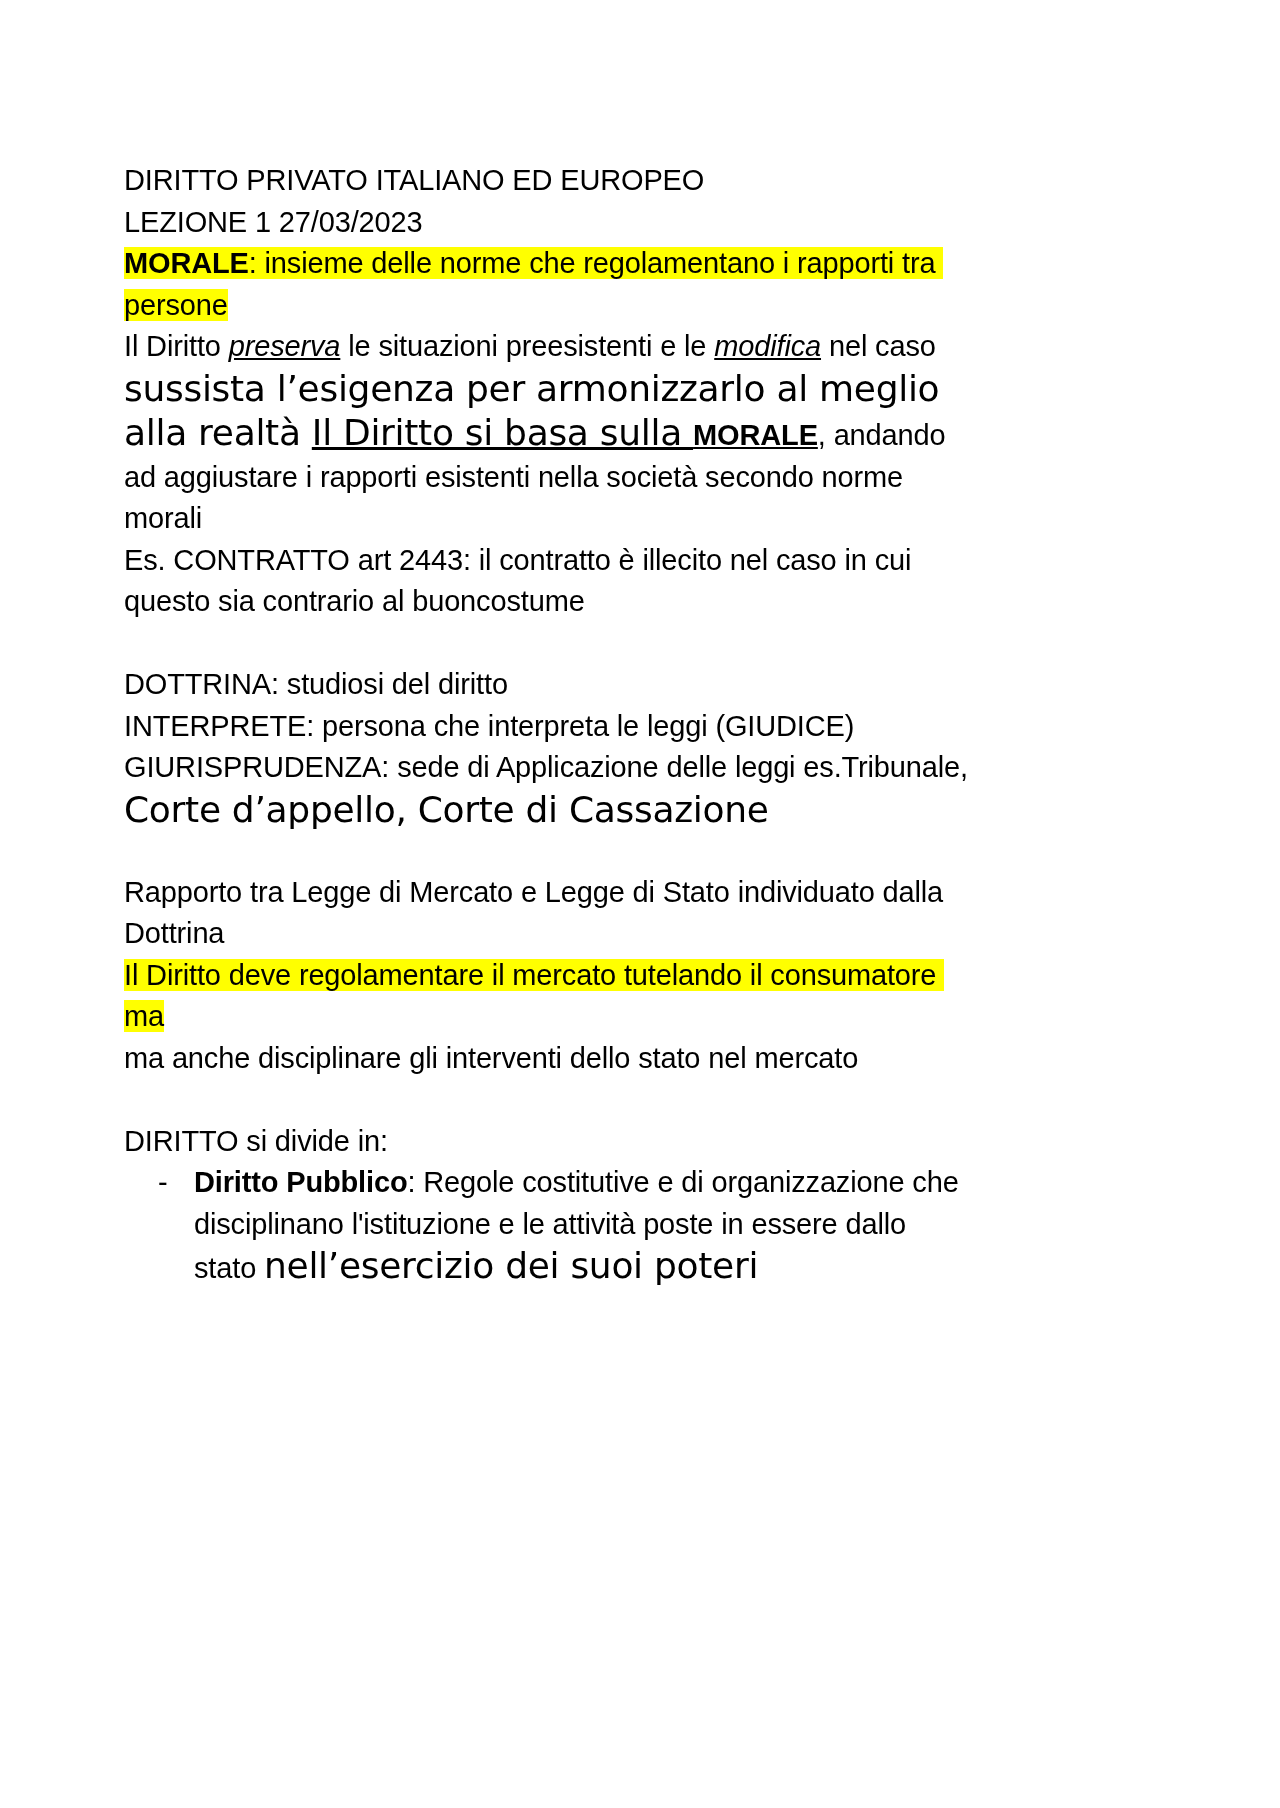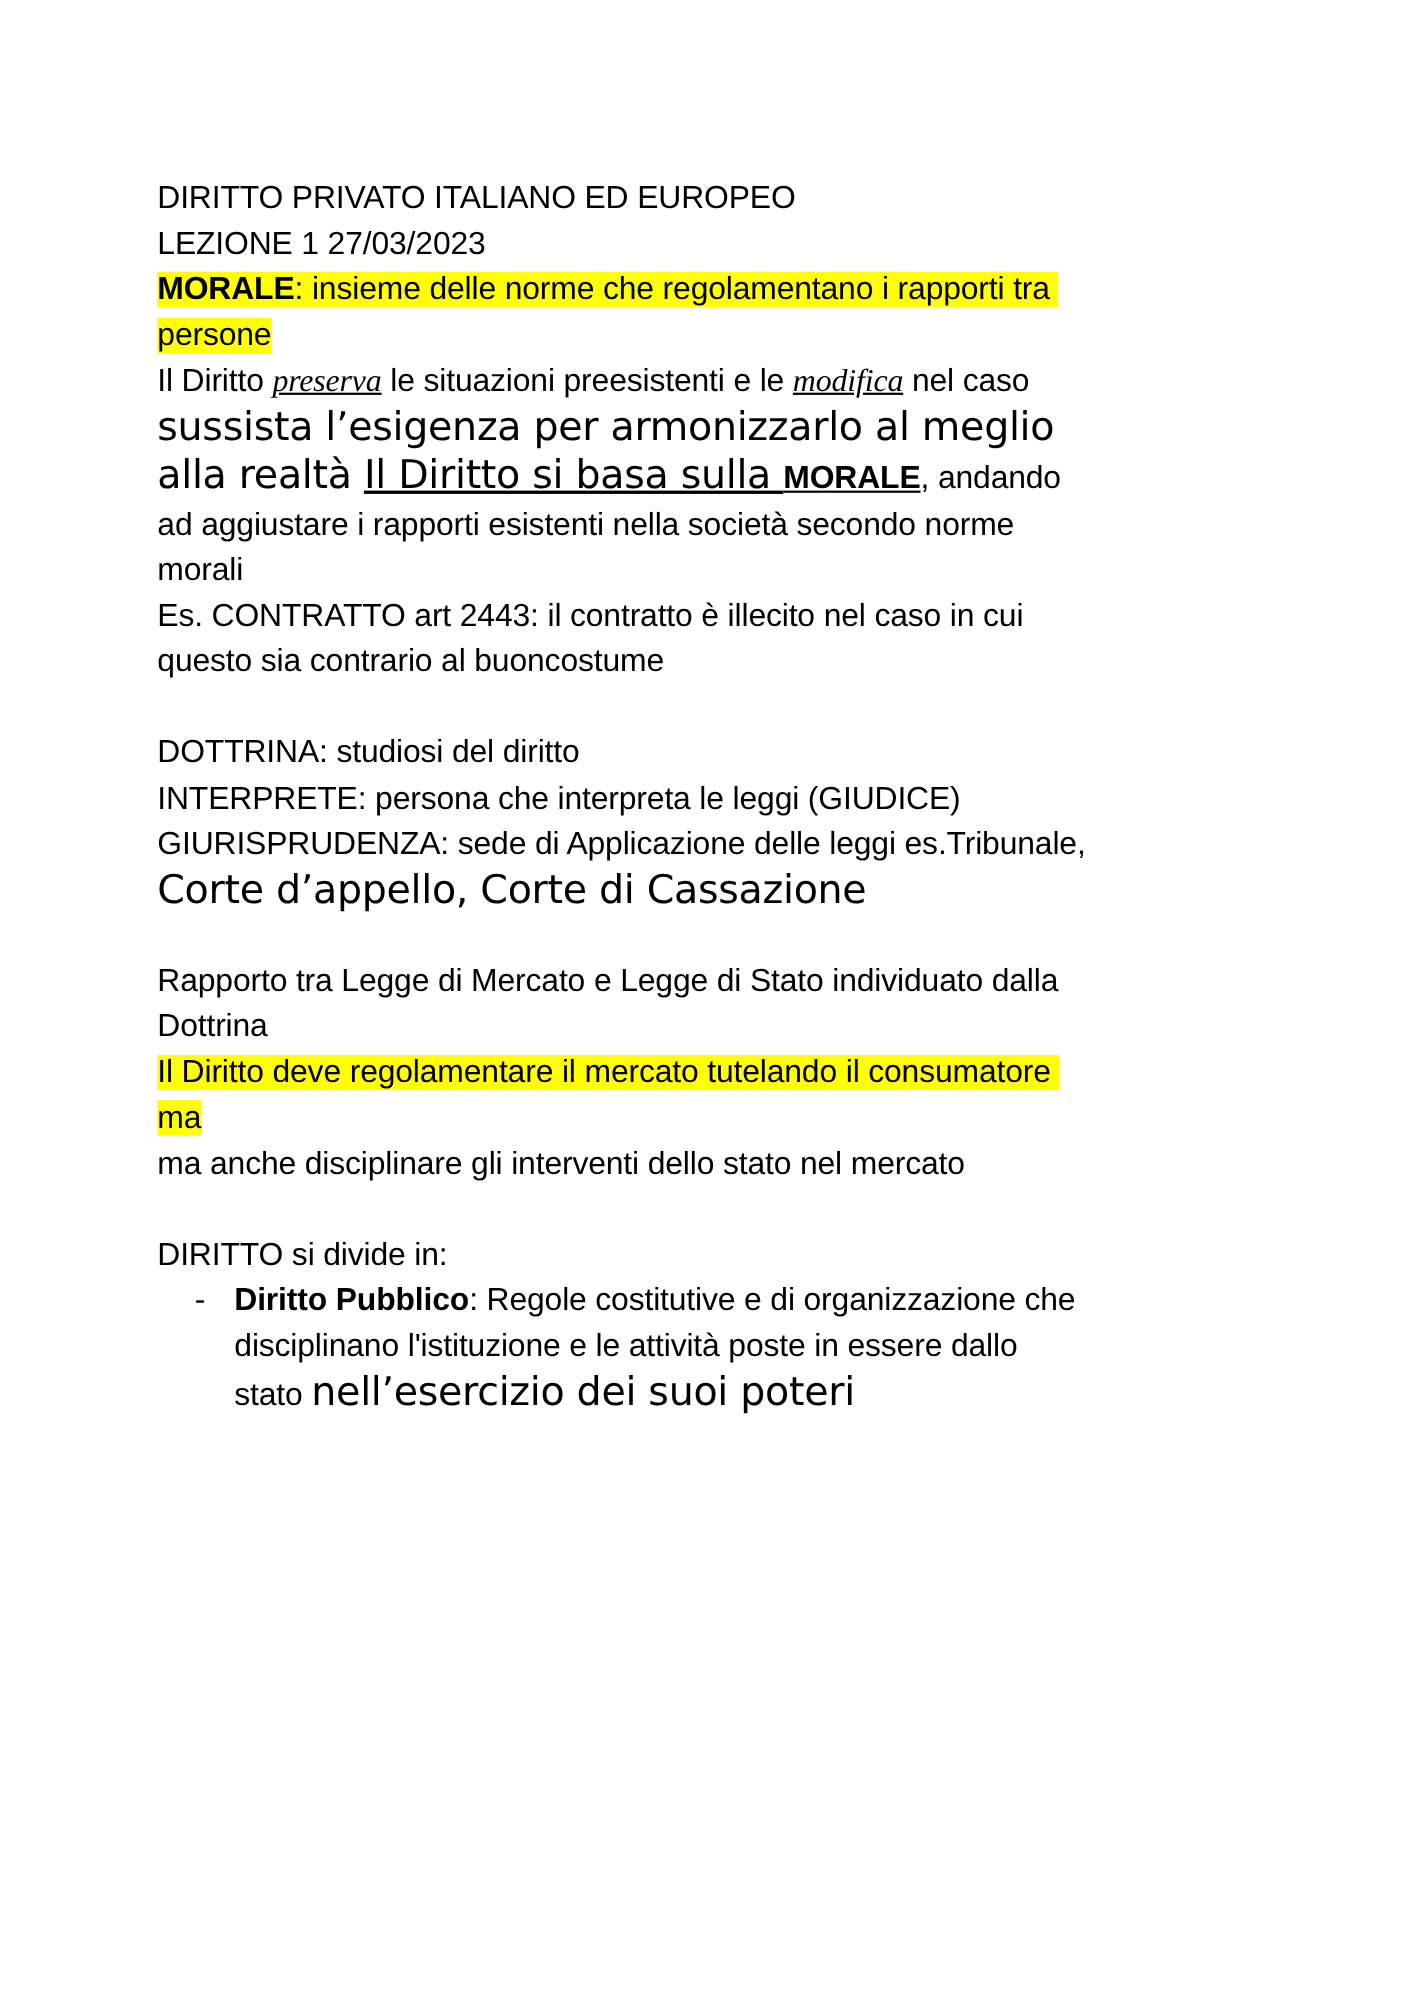--- a/index.html
+++ b/index.html
@@ -16,21 +16,21 @@
   }
   .page {
     position: relative;
     width: 1280px;
     height: 1808px;
     background: #ffffff;
     overflow: hidden;
   }
   .doc-body {
     position: absolute;
-    left: 143px;
+    left: 124px;
     top: 160px;
     width: 845px;
   }
   .line {
     font-size: 29px;
     line-height: 41.5px;
     letter-spacing: -0.15px;
     white-space: pre-wrap;
     word-spacing: 0px;
   }
@@ -40,21 +40,21 @@
     font-size: 36px;
     letter-spacing: -0.3px;
   }
   .hl {
     background-color: #ffff00;
     box-decoration-break: clone;
     -webkit-box-decoration-break: clone;
   }
   .b { font-weight: bold; }
   .u { text-decoration: underline; text-underline-offset: 2px; }
-  .iu { font-style: italic; text-decoration: underline; text-underline-offset: 2px; font-family: Liberation Serif, serif; }
+  .iu { font-style: italic; text-decoration: underline; text-underline-offset: 2px; }
   .blank { height: 41.5px; }
 
   .bullet-row {
     display: flex;
     font-size: 29px;
     line-height: 41.5px;
     letter-spacing: -0.15px;
   }
   .bullet-dash {
     width: 36px;

